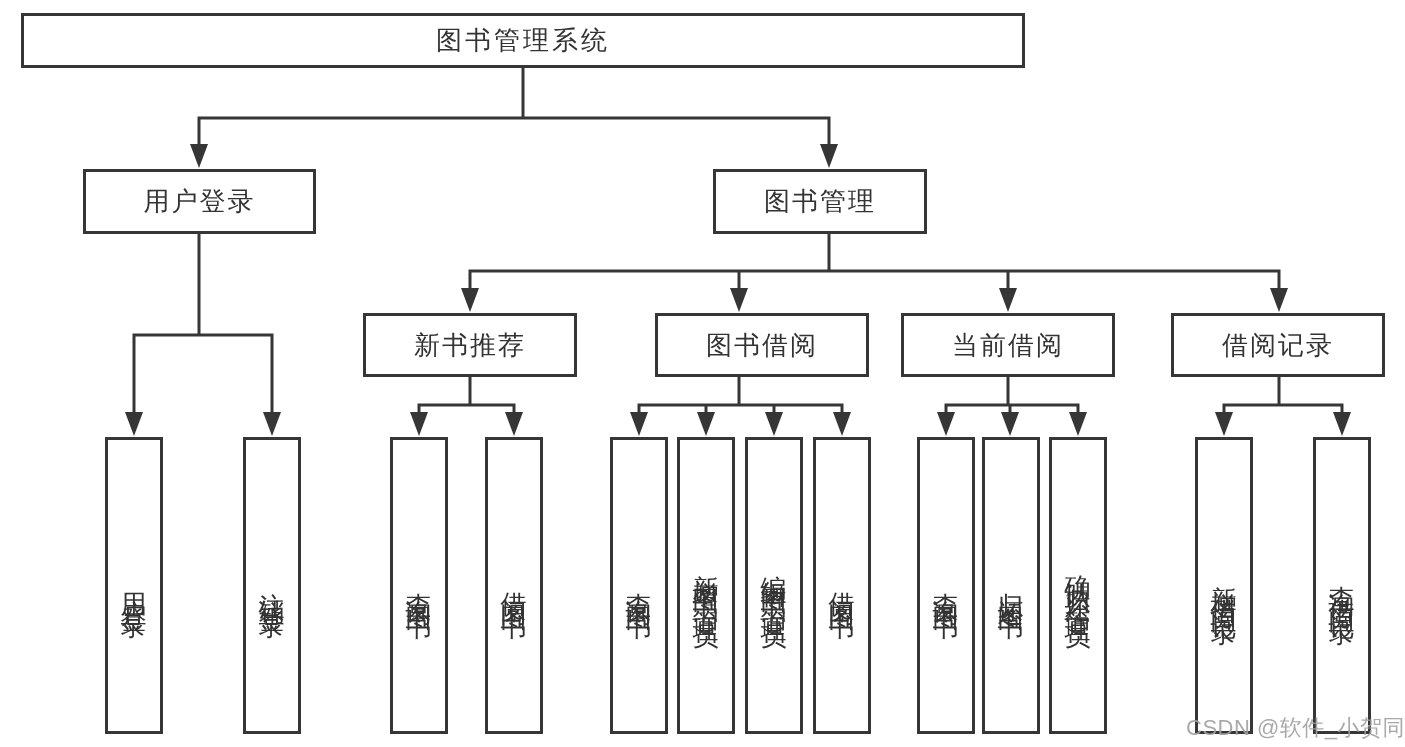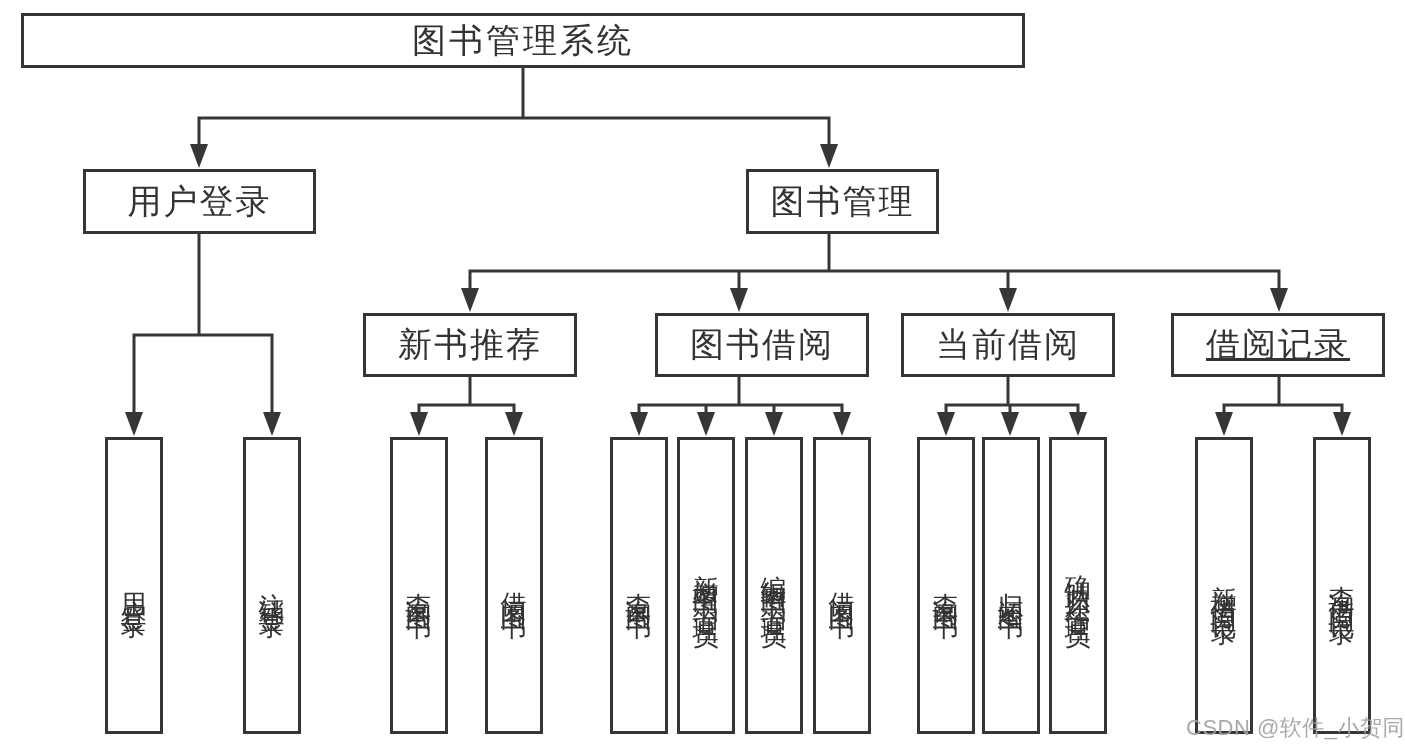--- a/index.html
+++ b/index.html
@@ -22,44 +22,44 @@
     position: absolute;
     box-sizing: border-box;
     background: #ffffff;
     border: 3px solid #363636;
     display: flex;
     align-items: center;
     justify-content: center;
     z-index: 2;
   }
   .hlabel {
-    font-size: 34px;
+    font-size: 26px;
     letter-spacing: 2px;
     white-space: nowrap;
     color: #333333;
   }
   .root-label { letter-spacing: 3px; }
   .vlabel {
     writing-mode: vertical-rl;
     text-orientation: mixed;
     font-size: 26px;
     letter-spacing: 7px;
     line-height: 1;
     color: #333333;
     white-space: nowrap;
   }
   
   .root  { left: 21px;   top: 13px;  width: 1004px; height: 55px; }
   .l1a   { left: 83px;   top: 169px; width: 233px;  height: 65px; }
-  .l1m   { left: 713px;  top: 169px; width: 193px;  height: 65px; margin-left: 33px; }
+  .l1m   { left: 713px;  top: 169px; width: 214px;  height: 65px; }
   .l2    { top: 313px; width: 214px; height: 64px; }
   .l2a   { left: 363px; }
   .l2b   { left: 632px; margin-left: 23px; }
   .l2c   { left: 901px; }
-  .l2d   { left: 1171px; text-decoration: underline; }
+  .l2d   { left: 1171px; }
   .leaf  { top: 437px; width: 58px; height: 297px; }
   .A1 { left: 105px; }  .A2 { left: 243px; }
   .B1 { left: 390px; }  .B2 { left: 485px; }
   .C1 { left: 610px; }  .C2 { left: 677px; }  .C3 { left: 745px; }  .C4 { left: 813px; }
   .D1 { left: 917px; }  .D2 { left: 982px; }  .D3 { left: 1049px; }
   .E1 { left: 1195px; } .E2 { left: 1313px; }
   .watermark {
     position: absolute;
     left: 1186px;
     top: 713px;

